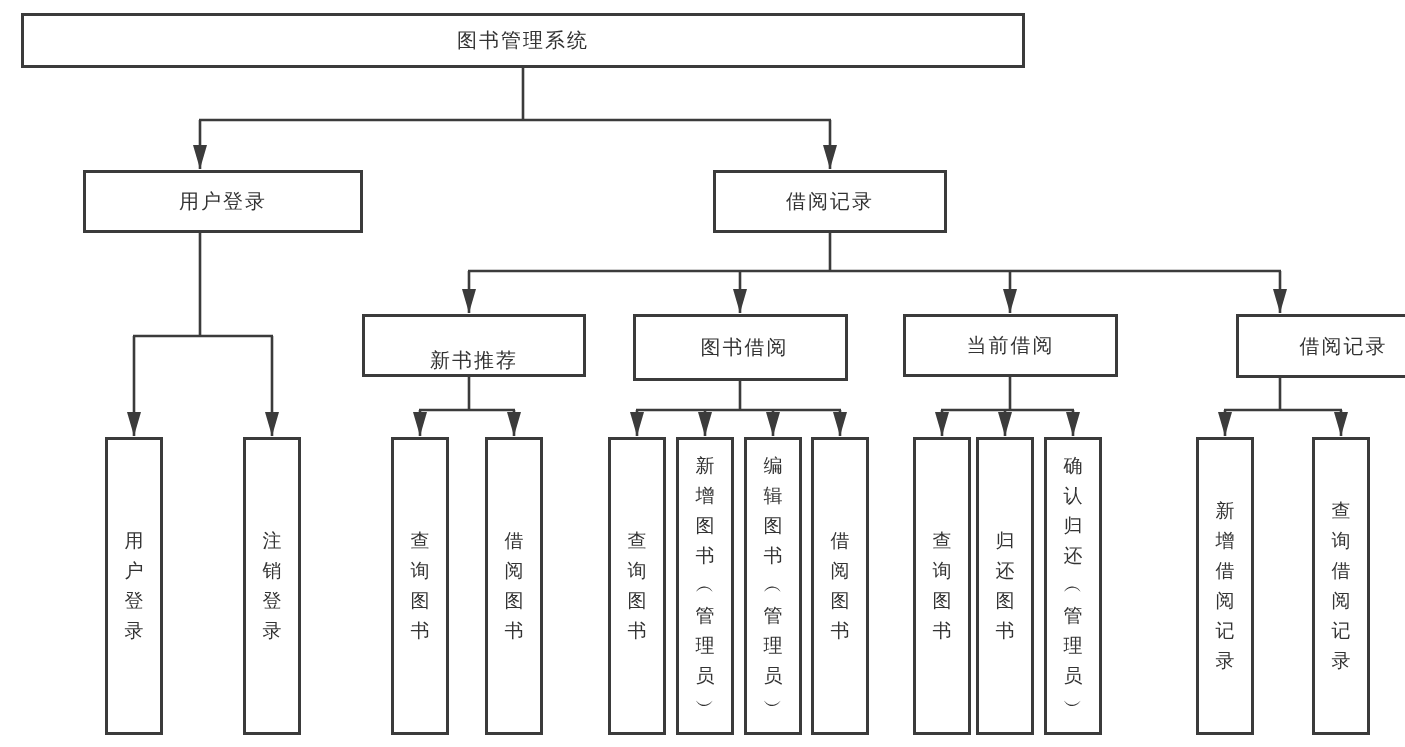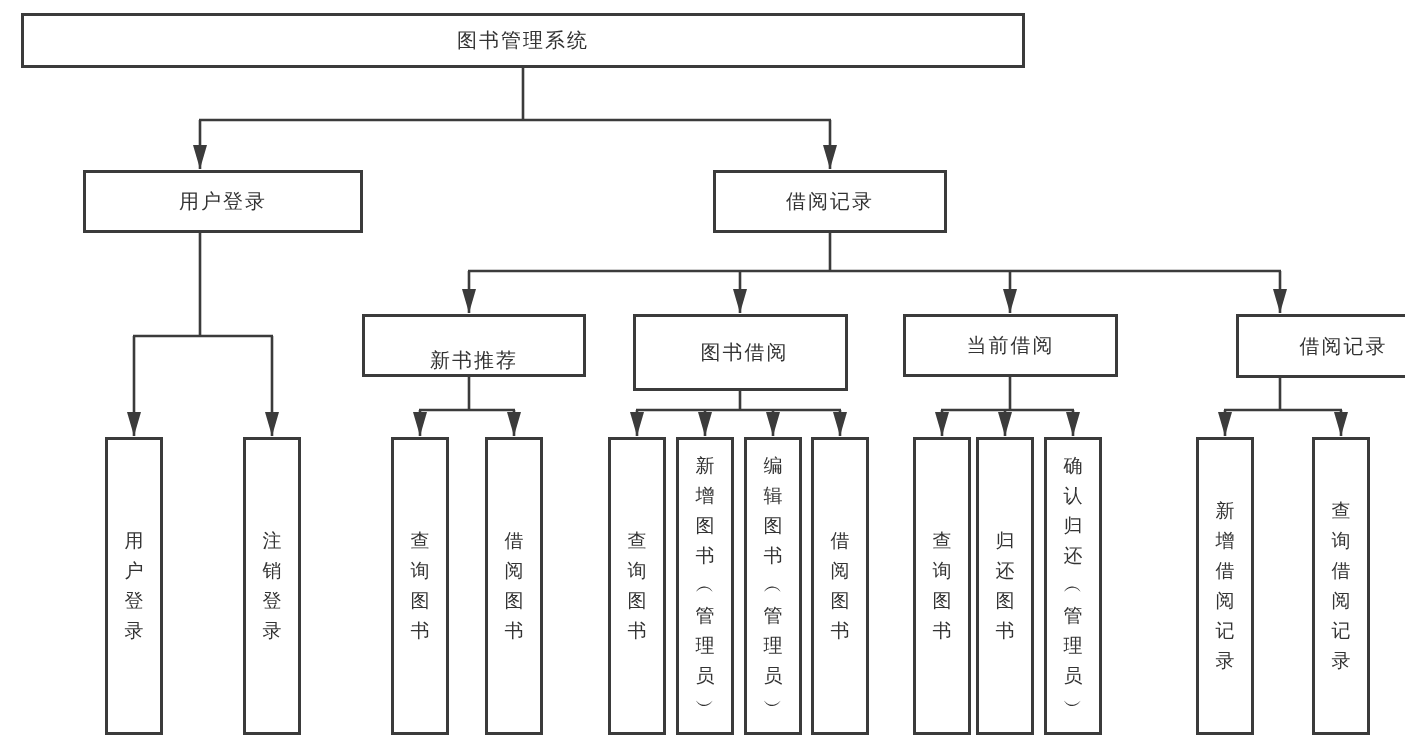--- a/index.html
+++ b/index.html
@@ -130,21 +130,21 @@
   <div class="box hbox" style="left:83px; top:170px; width:280px; height:63px;">
     <span class="lbl">用户登录</span>
   </div>
   <div class="box hbox" style="left:713px; top:170px; width:234px; height:63px;">
     <span class="lbl">借阅记录</span>
   </div>
 
   <div class="box hbox" style="left:362px; top:314px; width:224px; height:63px;align-items:flex-end;">
     <span class="lbl">新书推荐</span>
   </div>
-  <div class="box hbox" style="left:633px; top:314px; width:215px; height:77px;padding-left:8px;">
+  <div class="box hbox" style="left:633px; top:314px; width:215px; height:67px;padding-left:8px;">
     <span class="lbl">图书借阅</span>
   </div>
   <div class="box hbox" style="left:903px; top:314px; width:215px; height:63px;">
     <span class="lbl">当前借阅</span>
   </div>
   <div class="box hbox" style="left:1236px; top:314px; width:215px; height:64px;">
     <span class="lbl">借阅记录</span>
   </div>
 
   <div class="box vbox" style="left:105px;">

